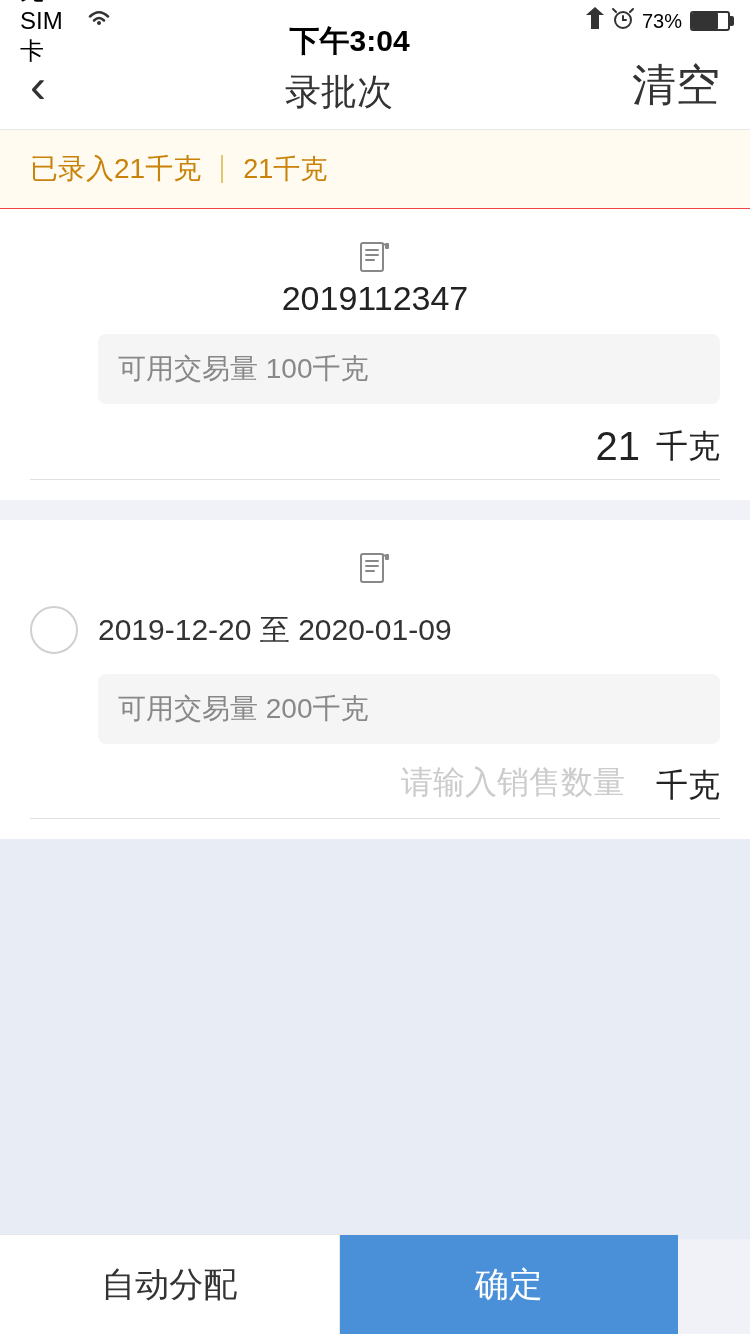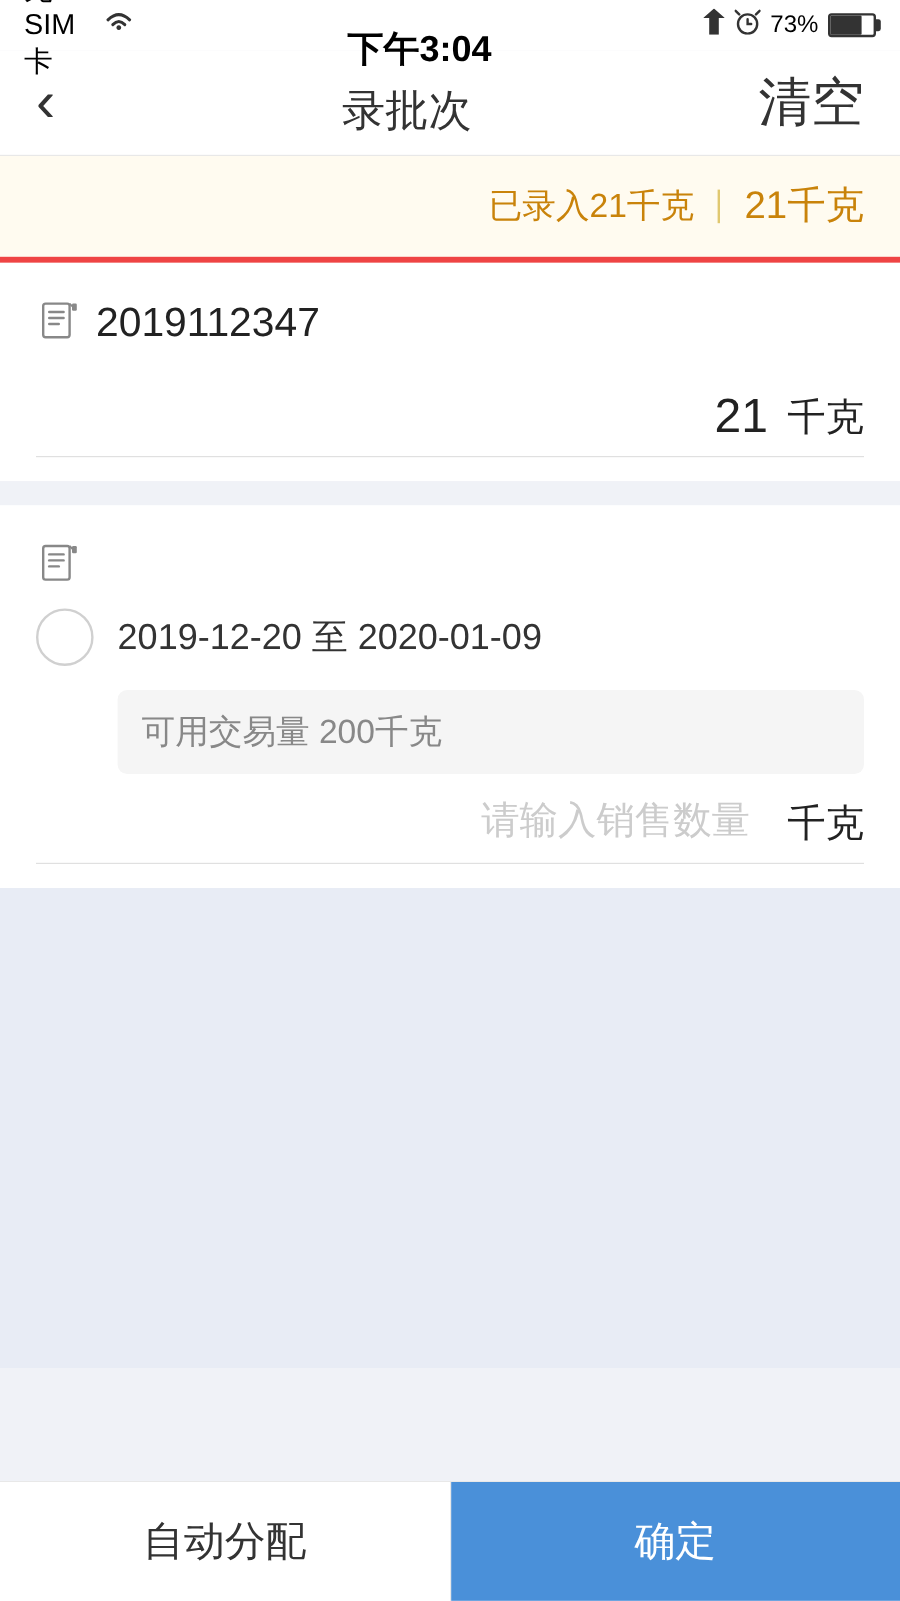--- a/index.html
+++ b/index.html
@@ -95,50 +95,50 @@
       cursor: pointer;
     }
 
     
     .summary-bar {
       background: #fffbf0;
       padding: 20px 30px;
       display: flex;
       align-items: center;
       gap: 20px;
-      border-bottom: 5px solid #ef4444;
-      justify-content: flex-end;
+      border-bottom: 1px solid #ef4444;
     }
     .summary-text {
       font-size: 28px;
       color: #c9830a;
     }
     .summary-divider {
       width: 2px;
       height: 28px;
       background: #e0c870;
     }
     .summary-amount {
-      font-size: 32px;
+      font-size: 27px;
       color: #c9830a;
       font-weight: 500;
     }
 
     
     .item-card {
       background: #fff;
       padding: 30px 30px 20px;
       margin-bottom: 0;
     }
 
     .item-header {
       display: flex;
       align-items: center;
-      gap: 10px;
+      gap: 0;
       margin-bottom: 16px;
+      flex-direction: column;
     }
     .item-icon {
       width: 40px;
       height: 40px;
       display: flex;
       align-items: center;
       justify-content: center;
     }
     .item-id {
       font-size: 34px;
@@ -245,21 +245,21 @@
       flex: 1;
       background: #e8ecf5;
       min-height: 400px;
     }
 
     
     .footer {
       position: fixed;
       bottom: 0;
       left: 0;
-      width: 750px;
+      width: 678px;
       height: 100px;
       display: flex;
       background: #fff;
       border-top: 1px solid #e8e8e8;
     }
     .footer-auto {
       flex: 1;
       display: flex;
       align-items: center;
       justify-content: center;
@@ -345,20 +345,21 @@
           <rect x="8" y="13" width="14" height="2" rx="1" fill="#888"></rect>
           <rect x="8" y="18" width="10" height="2" rx="1" fill="#888"></rect>
           <rect x="28" y="2" width="4" height="6" rx="1" fill="#888"></rect>
           <path d="M26 2 L30 6" stroke="#888" stroke-width="1.5" fill="none"></path>
         </svg>
       </span>
       <span class="item-id">2019112347</span>
     </div>
 
 
+    <div class="item-availability">可用交易量 100千克</div>
 
     <div class="item-quantity-row">
       <span class="item-quantity-value">21</span>
       <span class="item-quantity-unit">千克</span>
     </div>
   </div>
 
   <div class="item-divider"></div>
 
   <div class="item-card">

